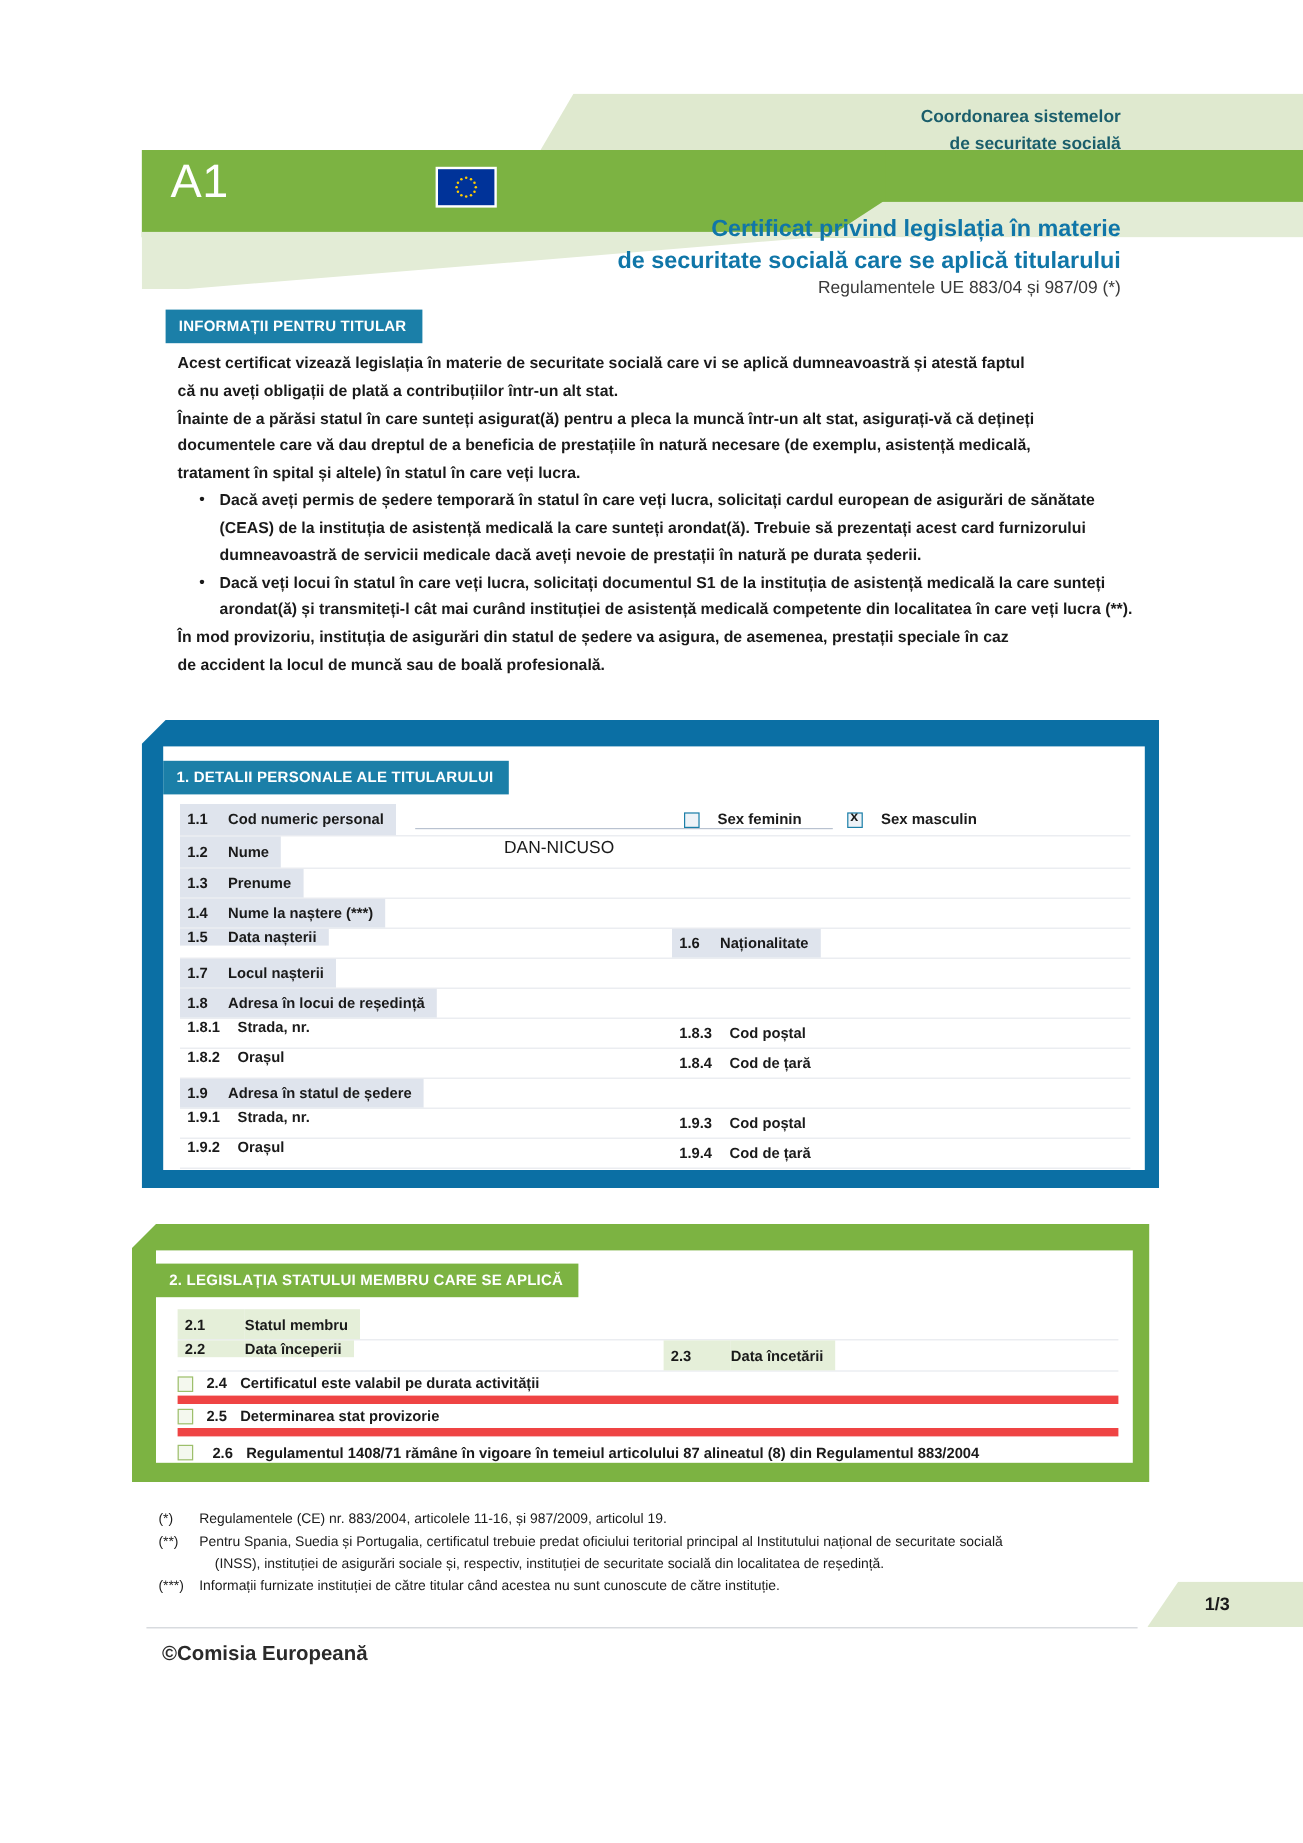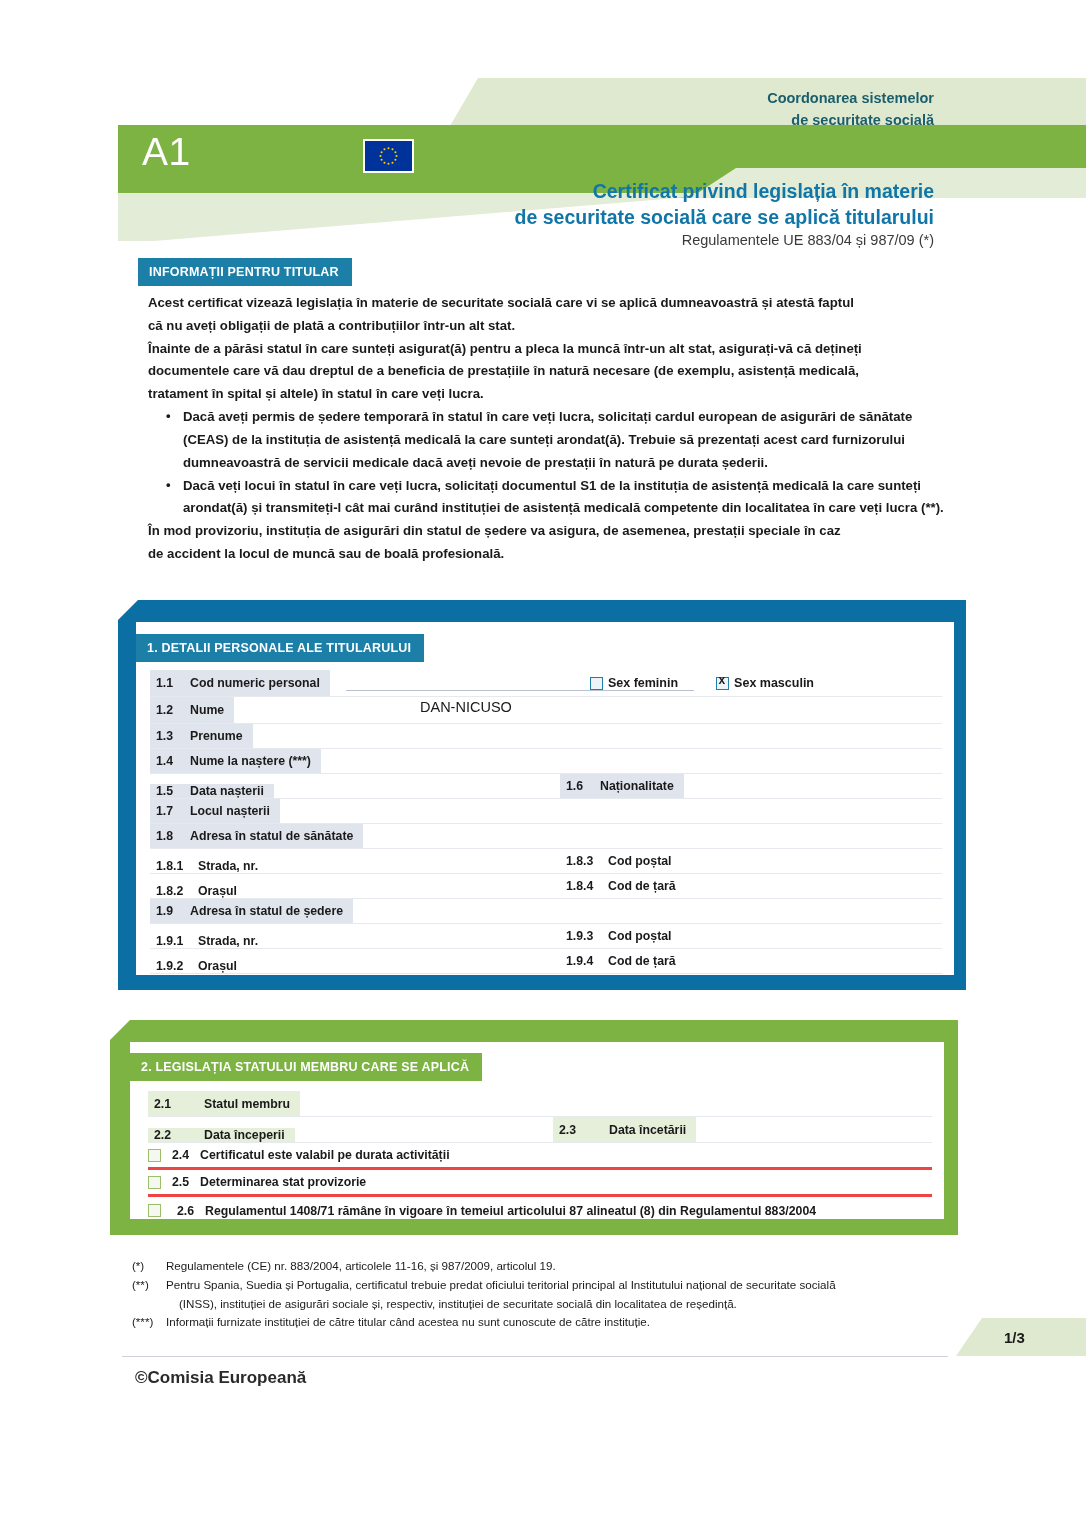--- a/index.html
+++ b/index.html
@@ -149,39 +149,39 @@
     display: flex; align-items: center;
   }
   .cell-lab {
     font-size: 12.3px; font-weight: 700; color: #1a1a1a;
     display: flex; align-items: center; padding-right: 10px;
   }
   .lab-bg { background: #dfe4ed; }
   .lab-bg-g { background: #e5efd9; }
   .spacer { flex: 1; }
 
-  .halfL { width: 410px; display: flex; align-items: flex-end; }
+  .halfL { width: 410px; display: flex; align-items: flex-start; }
   .halfR { flex: 1; display: flex; align-items: stretch; }
 
   .uline {
     position: absolute; left: 196px; top: 20px; width: 348px;
     border-bottom: 1px solid #b9c2d0;
   }
   .value-typed {
     position: absolute; left: 270px; top: 2px;
     font-size: 14.5px; font-weight: 400; color: #1a1a1a;
     font-family: "Liberation Sans", sans-serif;
   }
 
   
   .sexrow {
     position: absolute; right: 135px; top: 50px;
     display: flex; align-items: center; gap: 38px;
   }
-  .sexitem { display: flex; align-items: center; gap: 5px; }
+  .sexitem { display: flex; align-items: center; gap: 15px; }
   .cbx {
     width: 13px; height: 13px;
     border: 1.6px solid #1b7fa8; background: #eef3f8;
     display: inline-block; position: relative;
   }
   .cbx.checked::after {
     content: "x"; position: absolute; left: 1.5px; top: -4px;
     font-size: 12px; color: #1a1a1a; font-weight: 700;
     line-height: 13px;
   }
@@ -189,21 +189,21 @@
     width: 13px; height: 13px;
     border: 1.6px solid #9dbf6b; background: #f4f8ee;
     display: inline-block;
   }
   .sexlab { font-size: 12.5px; font-weight: 700; }
 
   
   .gcheck {
     display: flex; align-items: center; gap: 11px;
     margin: 0 12px 0 18px; height: 27px;
-    border-bottom: 3px solid #ef4444;
+    border-bottom: 7px solid #ef4444;
   }
   .gcheck:last-child { border-bottom: none; }
   .gcheck .txt { font-size: 12.3px; font-weight: 700; }
 
   
   .notes {
     position: absolute; left: 132px; top: 1257px; width: 820px;
     font-size: 11.6px; color: #1a1a1a; line-height: 1.62;
   }
   .note { display: flex; }
@@ -346,21 +346,21 @@
       </div>
 
       <div class="frow" style="height:25px">
         <div class="cell-num lab-bg">1.7</div>
         <div class="cell-lab lab-bg">Locul nașterii</div>
         <div class="spacer"></div>
       </div>
 
       <div class="frow" style="height:25px">
         <div class="cell-num lab-bg">1.8</div>
-        <div class="cell-lab lab-bg">Adresa în statul de sănătate</div>
+        <div class="cell-lab lab-bg">Adresa în locui de reședință</div>
         <div class="spacer"></div>
       </div>
 
       <div class="frow" style="height:25px">
         <div class="halfL">
           <div class="cell-num" style="min-width:48px">1.8.1</div>
           <div class="cell-lab">Strada, nr.</div>
           <div class="spacer"></div>
         </div>
         <div class="halfR">

